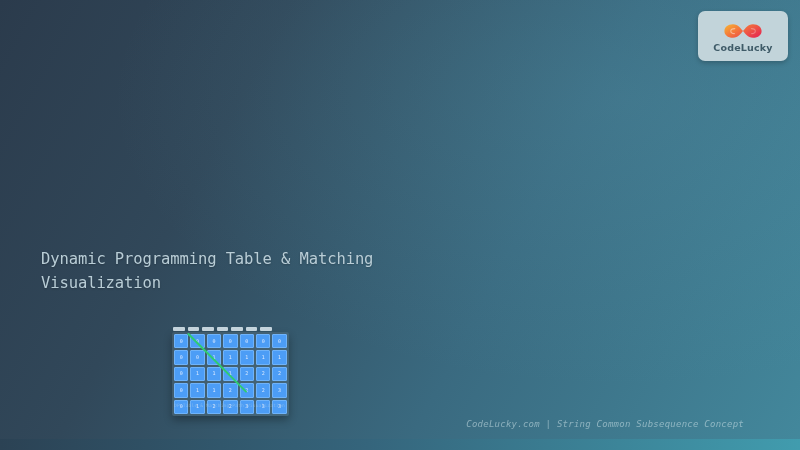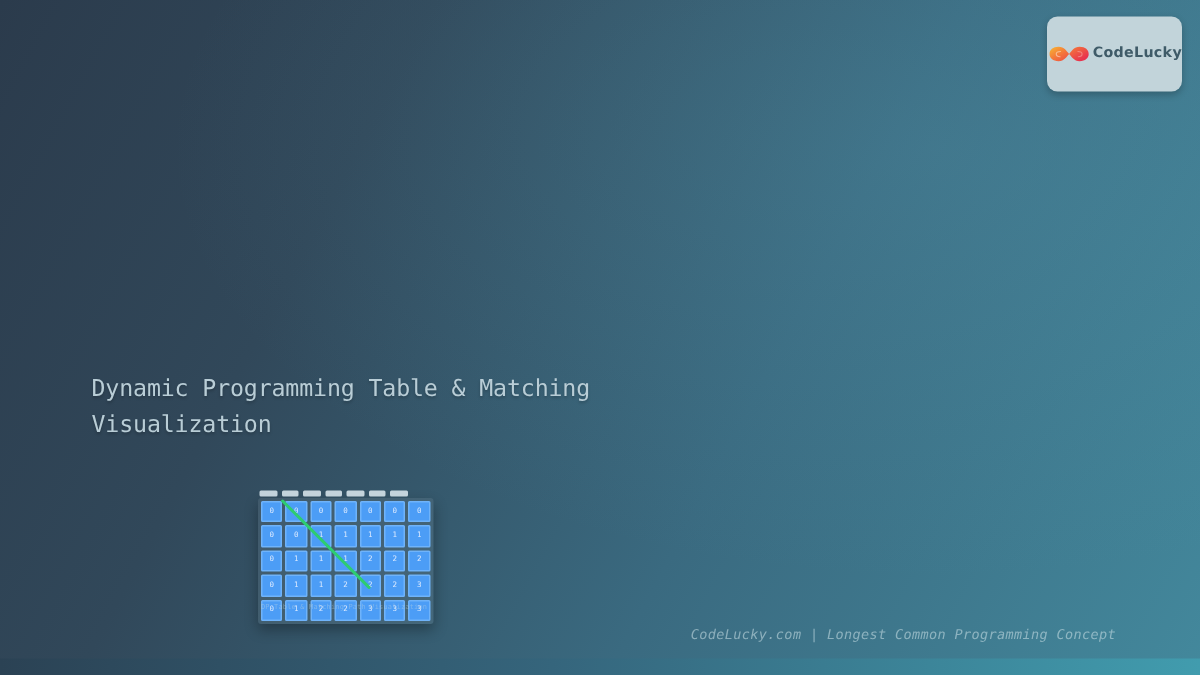--- a/index.html
+++ b/index.html
@@ -27,21 +27,21 @@
   .logo-card {
     position: absolute;
     left: 698px;
     top: 11px;
     width: 90px;
     height: 50px;
     border-radius: 7px;
     background: #c2d4da;
     box-shadow: 0 2px 5px rgba(0,0,0,0.22);
     display: flex;
-    flex-direction: row;
+    flex-direction: column;
     align-items: center;
     justify-content: center;
     gap: 1px;
   }
   .logo-mark { width: 42px; height: 22px; display: block; }
   .logo-text {
     font-family: "DejaVu Sans", sans-serif;
     font-size: 9.5px;
     font-weight: 700;
     color: #3f5b68;
@@ -61,21 +61,21 @@
     line-height: 1.23;
     color: #eff5f8;
     letter-spacing: -0.5px;
     text-shadow: 0 2px 4px rgba(0,0,0,0.28);
     white-space: pre-line;
   }
 
   
   .subtitle {
     position: absolute;
-    left: 61px;
+    left: 41px;
     top: 248px;
     width: 430px;
     margin: 0;
     font-size: 15.5px;
     font-weight: 400;
     line-height: 1.52;
     color: #b9cdd6;
     letter-spacing: -0.1px;
     text-shadow: 0 1px 2px rgba(0,0,0,0.22);
   }
@@ -244,16 +244,16 @@
           <div class="grid-cell">3</div>
           <div class="grid-cell">3</div>
         </div>
       </div>
     <svg class="path-line" width="120" height="90" id="pathsvg">
         <line x1="16.4" y1="7" x2="74" y2="64.6" stroke="#2ecc71" stroke-width="2" stroke-linecap="round"></line>
       </svg>
     <div class="figure-caption">DP Table &amp; Matching Path Visualization</div>
   </div>
 
-  <div class="footer-note">CodeLucky.com | Longest Common Programming Concept</div>
+  <div class="footer-note">CodeLucky.com | String Common Subsequence Concept</div>
 
   <div class="accent-bar"></div>
 </div>
 
 </body></html>

